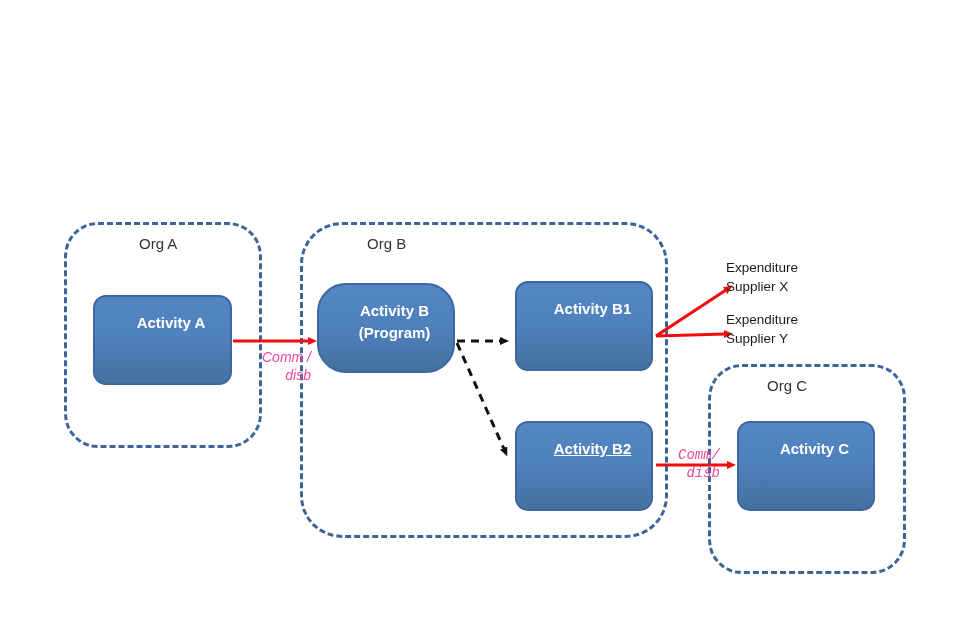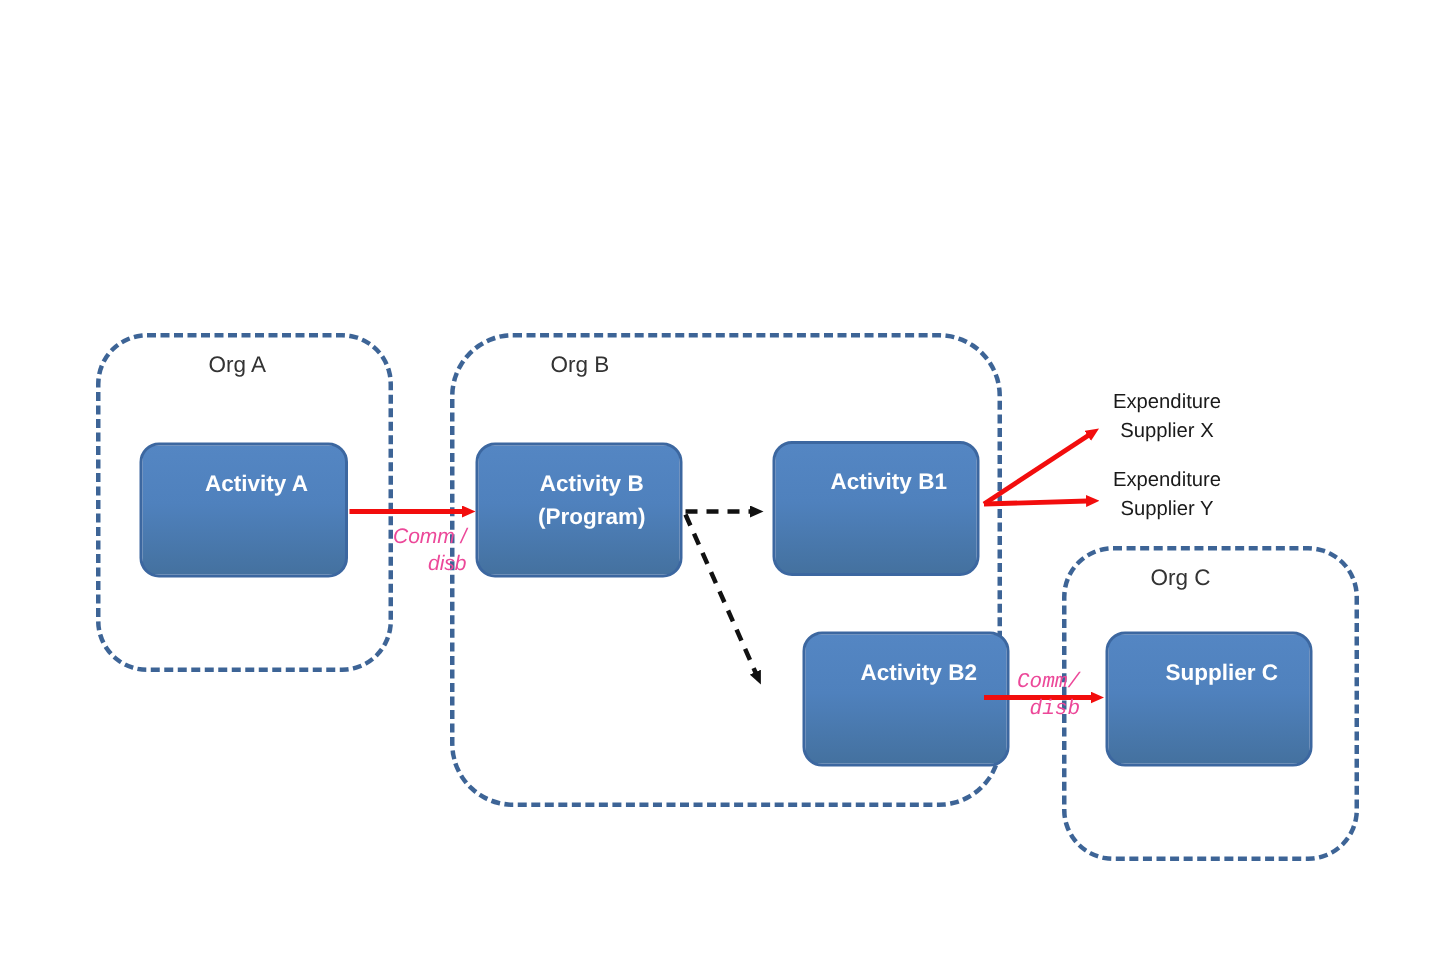--- a/index.html
+++ b/index.html
@@ -49,33 +49,33 @@
     border:2px solid var(--box-border);
     border-radius:13px;
     color:#ffffff;
     font-size:15px;font-weight:600;
     display:flex;flex-direction:column;align-items:center;
     padding-top:15px;line-height:22px;
     text-align:center;
     padding-left:17px;
   }
   .act-a{left:93px;top:295px;width:139px;}
-  .act-b{left:317px;top:295px;}
-  .act-b1{left:515px;top:294px;}
-  .act-b2{left:535px;top:421px;}
+  .act-b{left:317px;top:283px;border-radius:29px;}
+  .act-b1{left:515px;top:281px;}
+  .act-b2{left:515px;top:421px;text-decoration:underline;}
   .act-c{left:737px;top:421px;}
   
   .flow-label{
     position:absolute;text-align:right;
     font-size:14px;font-style:italic;color:#ec4899;line-height:18px;
   }
   .comm-1{left:243px;top:348px;width:68px;}
   .comm-2{left:662px;top:446px;width:58px;font-family:Liberation Mono, monospace;}
   .exp-label{
-    position:absolute;text-align:center;
+    position:absolute;
     font-size:13.5px;color:#1a1a1a;line-height:19px;width:104px;
   }
   .exp-x{left:726px;top:258px;}
   .exp-y{left:726px;top:310px;}
   
   #arrows{position:absolute;left:0;top:0;width:960px;height:640px;pointer-events:none;}
 </style>
 </head>
 <body>
 
@@ -101,21 +101,21 @@
     <span>Activity B</span>
     <span>(Program)</span>
   </div>
   <div class="activity act-b1">
     <span>Activity B1</span>
   </div>
   <div class="activity act-b2">
     <span>Activity B2</span>
   </div>
   <div class="activity act-c">
-    <span>Supplier C</span>
+    <span>Activity C</span>
   </div>
 
   <svg id="arrows" viewBox="0 0 960 640" xmlns="http://www.w3.org/2000/svg">
     <defs>
       <marker id="ar" markerWidth="9" markerHeight="8" refX="1" refY="4" orient="auto" markerUnits="userSpaceOnUse">
         <path d="M0,0 L9,4 L0,8 Z" fill="#f20d0d"></path>
       </marker>
       <marker id="ab" markerWidth="9" markerHeight="8" refX="1" refY="4" orient="auto" markerUnits="userSpaceOnUse">
         <path d="M0,0 L9,4 L0,8 Z" fill="#111111"></path>
       </marker>

